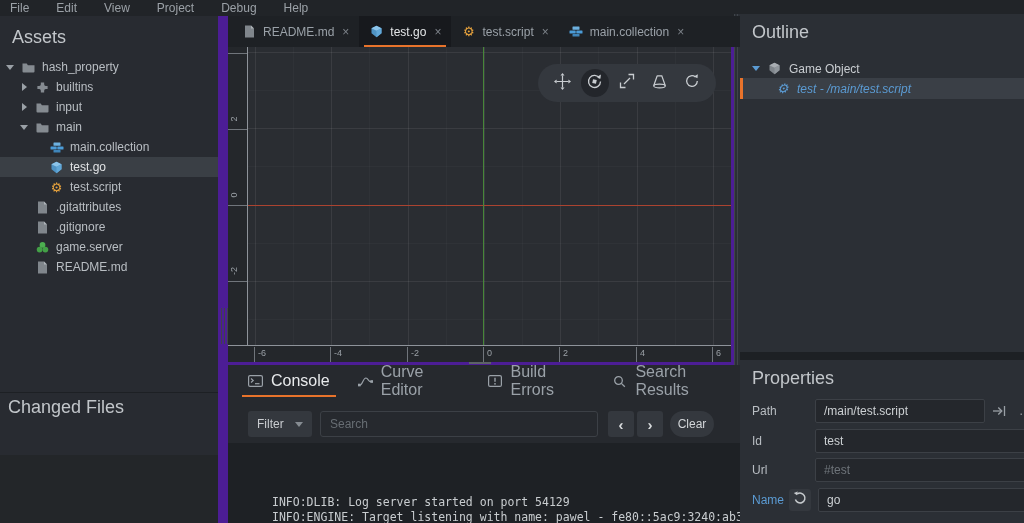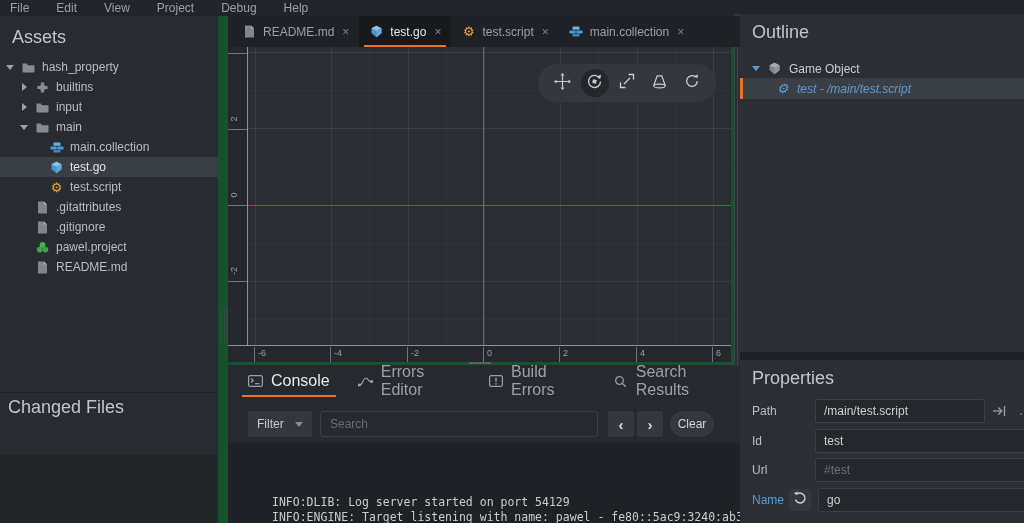--- a/index.html
+++ b/index.html
@@ -1,16 +1,16 @@
 <!DOCTYPE html>
 <html><head>
 <meta charset="utf-8">
 <style>
   html,body{margin:0;padding:0;background:#111;}
-  #root{position:relative;width:1024px;height:523px;background:#14532d;overflow:hidden;
+  #root{position:relative;width:1024px;height:523px;background:#4c1d95;overflow:hidden;
         font-family:"Liberation Sans",sans-serif;color:#c6cacd;-webkit-font-smoothing:antialiased;}
   
   .menubar{position:absolute;left:0;top:0;width:100%;height:16px;background:#212428;
            display:flex;align-items:center;padding-left:10px;gap:27px;font-size:12px;color:#9ba1a7;}
   .menu-item{cursor:default;}
   
   .assets-panel{position:absolute;left:0;top:16px;width:218px;height:507px;background:#282b31;}
   .panel-title{position:absolute;font-size:18px;color:#c2c6ca;}
   .assets-title{left:12px;top:11px;}
   .tree{position:absolute;left:0;top:41px;width:100%;}
@@ -217,21 +217,21 @@
         </div>
         <div class="tree-row ind-1 exp-none">
           <span class="expander"></span>
           <span class="t-icon">
             <svg width="13" height="13" viewBox="0 0 14 14">
               <circle cx="7" cy="4.2" r="3.1" fill="#4caf50"></circle>
               <circle cx="3.9" cy="9.2" r="3.1" fill="#43a047"></circle>
               <circle cx="10.1" cy="9.2" r="3.1" fill="#43a047"></circle>
             </svg>
           </span>
-          <span>pawel.project</span>
+          <span>game.server</span>
         </div>
         <div class="tree-row ind-1 exp-none">
           <span class="expander"></span>
           <span class="t-icon">
             <svg width="11" height="13" viewBox="0 0 11 13">
               <path d="M1 0.5h6l3 3v9H1z" fill="#80868c"></path>
               <path d="M7 0.5l3 3H7z" fill="#aeb3b8"></path>
             </svg>
           </span>
           <span>README.md</span>
@@ -380,21 +380,21 @@
           <span>Console</span>
         </div>
         <div class="btab exp-none">
           <span class="t-icon">
             <svg width="17" height="11" viewBox="0 0 17 11">
               <path d="M2 9.5C5.5 9.5 5.5 1.5 9 1.5c3 0 2.5 5.5 6.5 4" fill="none" stroke="#9aa1a8" stroke-width="1.3"></path>
               <rect x="0" y="8" width="3" height="3" fill="#9aa1a8"></rect>
               <rect x="14" y="4" width="3" height="3" fill="#9aa1a8"></rect>
             </svg>
           </span>
-          <span>Errors Editor</span>
+          <span>Curve Editor</span>
         </div>
         <div class="btab exp-none">
           <span class="t-icon">
             <svg width="14" height="12" viewBox="0 0 14 12">
               <rect x="0.6" y="0.6" width="12.8" height="10.8" rx="1.5" fill="none" stroke="#9aa1a8" stroke-width="1.2"></rect>
               <path d="M7 2.8v4" stroke="#9aa1a8" stroke-width="1.4"></path>
               <circle cx="7" cy="8.8" r="0.9" fill="#9aa1a8"></circle>
             </svg>
           </span>
           <span>Build Errors</span>

